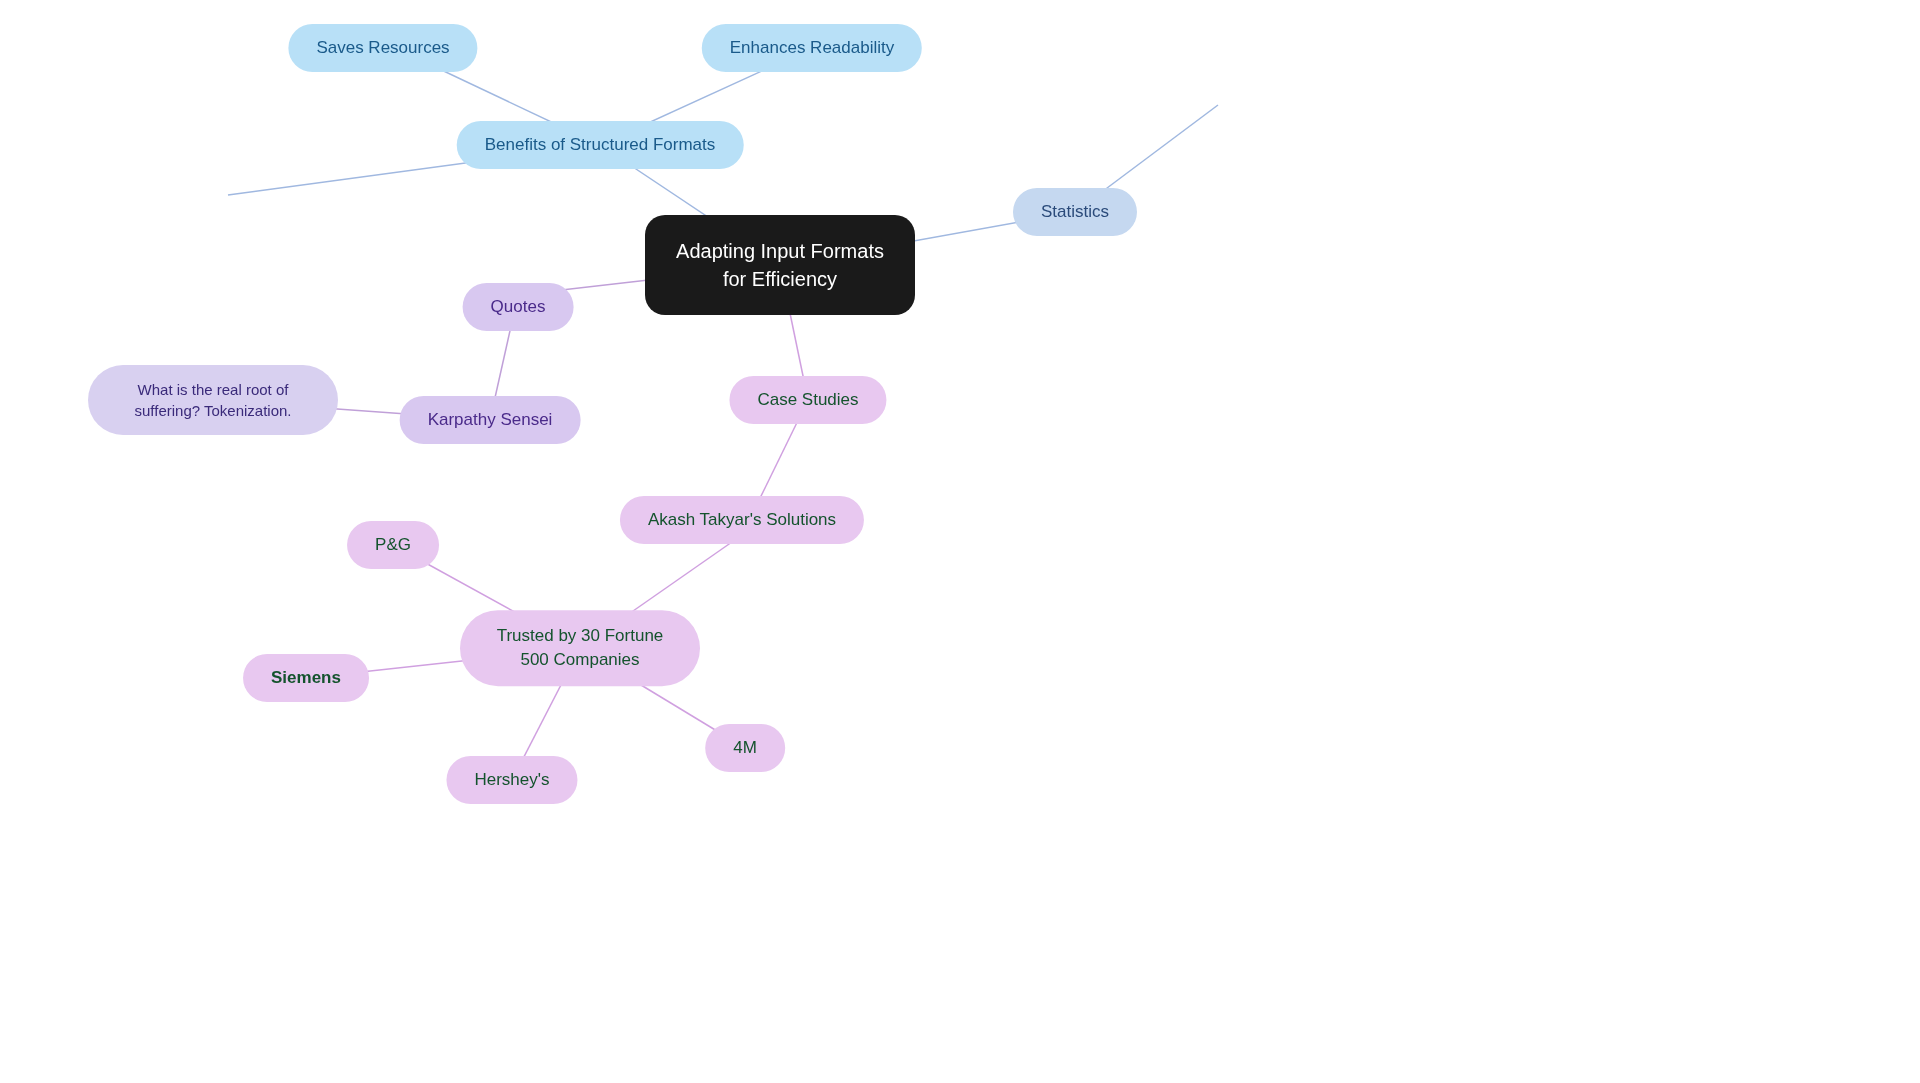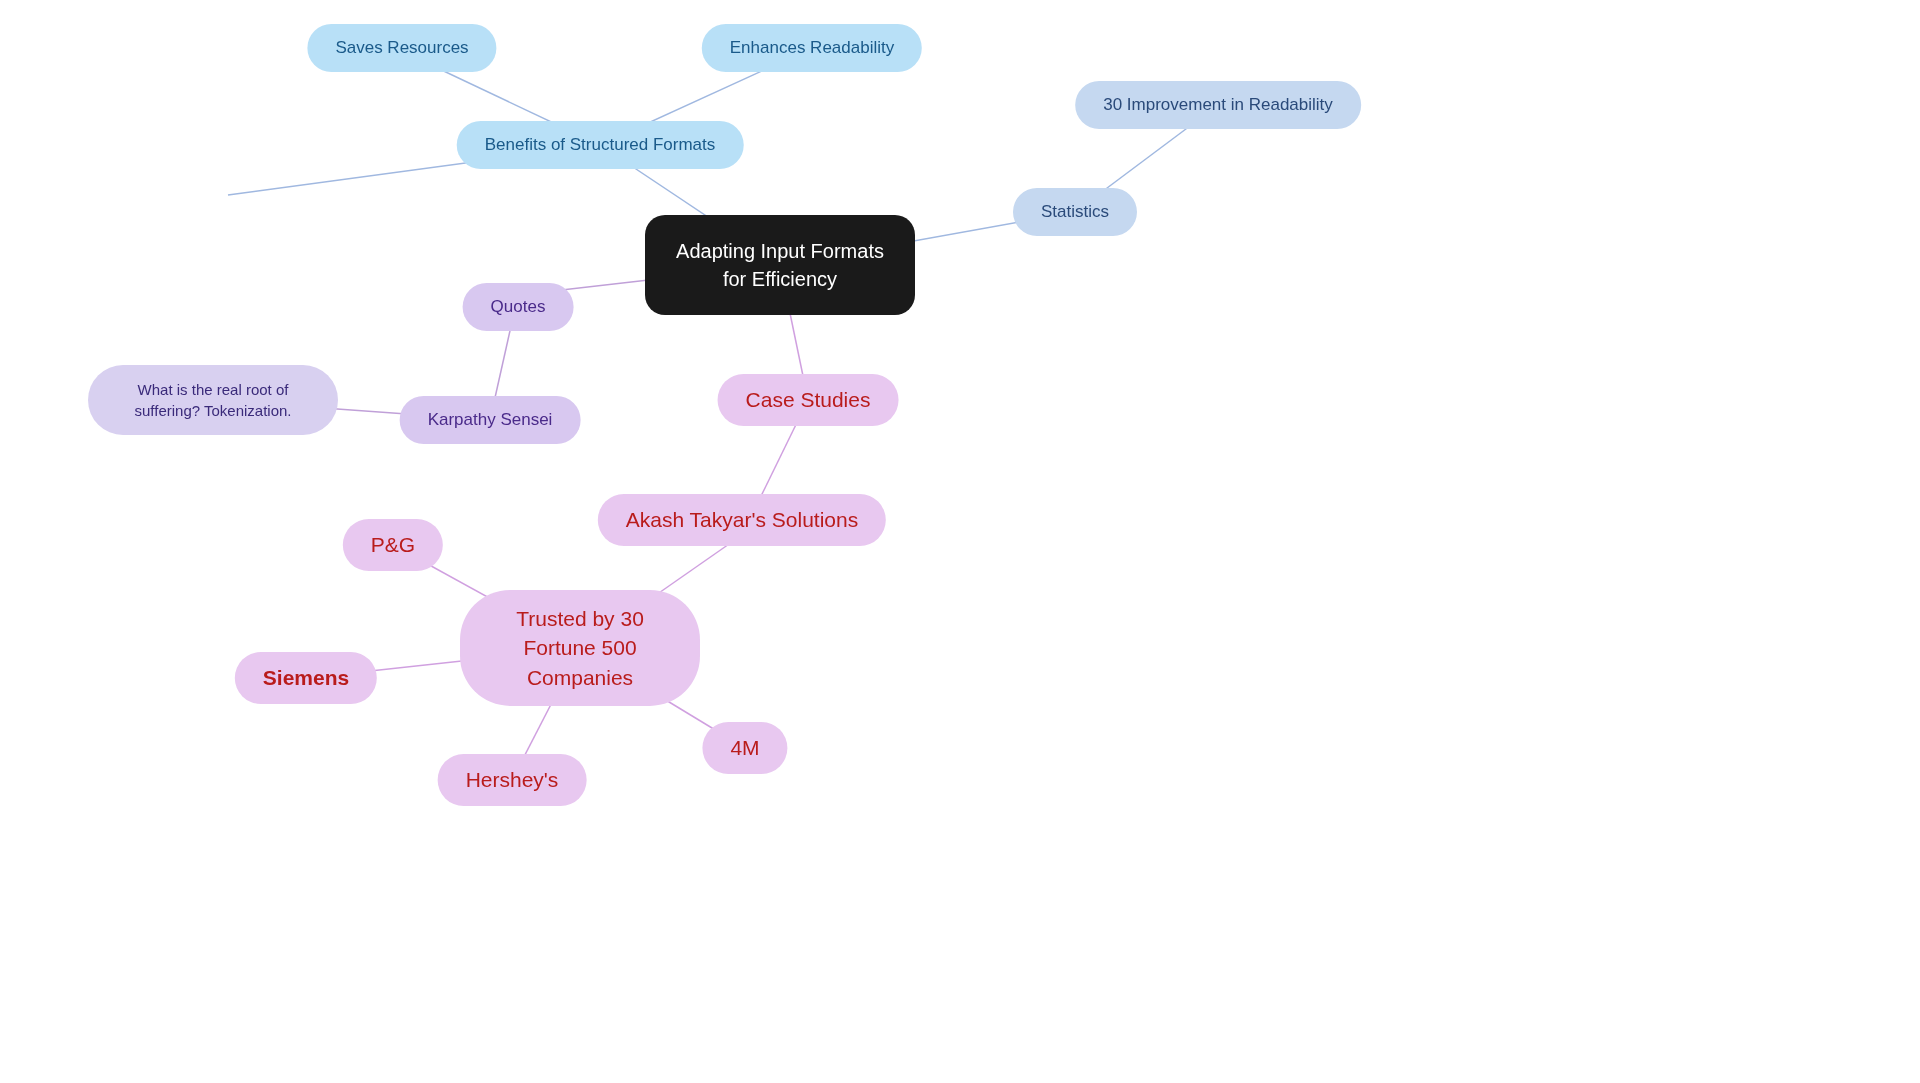--- a/index.html
+++ b/index.html
@@ -55,22 +55,22 @@
       color: #2a4a7a;
       font-size: 17px;
     }
     .node-purple {
       background: #d8c8f0;
       color: #4a2a8a;
       font-size: 17px;
     }
     .node-purple-light {
       background: #e8c8f0;
-      color: #b91c1c;
-      font-size: 21px;
+      color: #14532d;
+      font-size: 17px;
     }
     .node-quote {
       background: #d8d0f0;
       color: #3a2a7a;
       font-size: 15px;
       width: 250px;
       line-height: 1.4;
     }
   </style>
 </head>
@@ -114,36 +114,33 @@
 
   <div class="node node-center" style="left: 780px; top: 265px;">
     <span>Adapting Input Formats for
 Efficiency</span>
   </div>
 
   <div class="node node-blue" style="left: 600px; top: 145px;">
     <span>Benefits of Structured Formats</span>
   </div>
 
-  <div class="node node-blue" style="left: 402px; top: 48px;">
+  <div class="node node-blue" style="left: 383px; top: 48px;">
     <span>Saves Resources</span>
   </div>
 
   <div class="node node-blue" style="left: 812px; top: 48px;">
     <span>Enhances Readability</span>
   </div>
 
 
   <div class="node node-blue-dark" style="left: 1075px; top: 212px;">
     <span>Statistics</span>
   </div>
 
-  <div class="node node-blue-dark" style="left: 1218px; top: 105px;">
-    <span>30 Improvement in Readability</span>
-  </div>
 
   <div class="node node-purple" style="left: 518px; top: 295px; margin-top: 12px;">
     <span>Quotes</span>
   </div>
 
   <div class="node node-quote node-purple" style="left: 213px; top: 400px; width: 250px; text-align: center;">
     <span>What is the real root of
 suffering? Tokenization.</span>
   </div>
 

